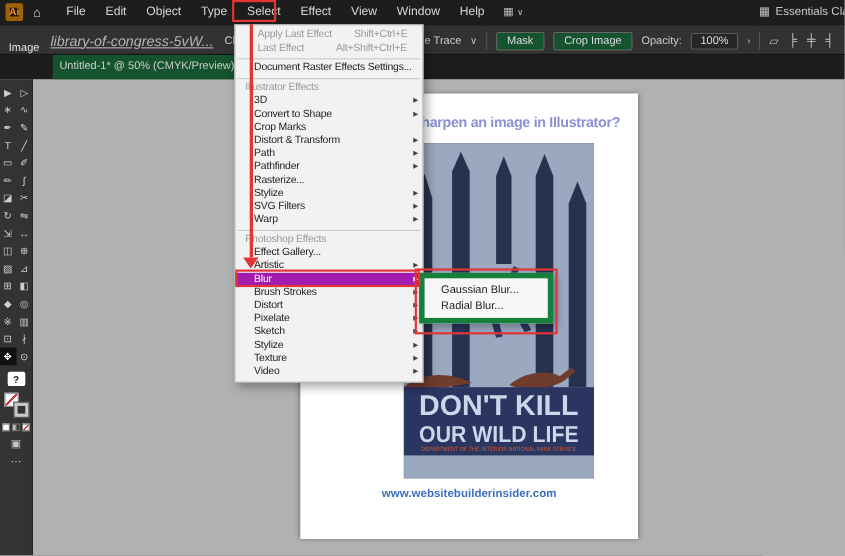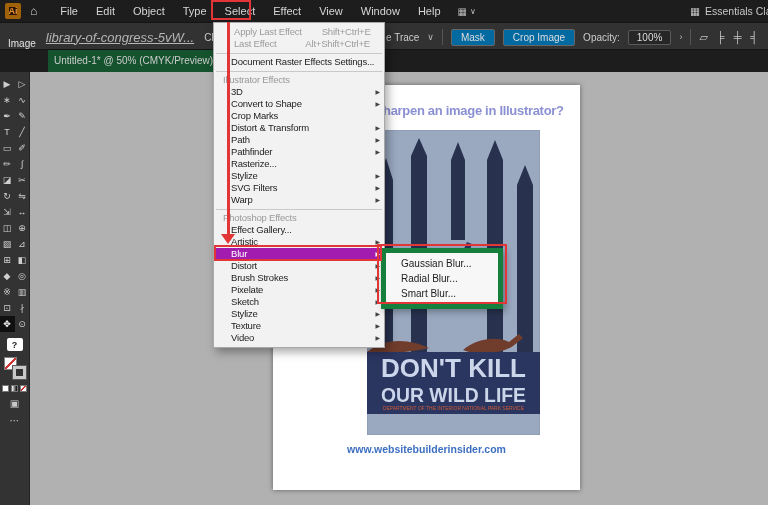--- a/index.html
+++ b/index.html
@@ -22,21 +22,21 @@
 
   
   .controlbar { position:absolute; left:0; top:22px; width:768px; height:28px; background:#323232;
                 border-top:1px solid #141414; border-bottom:1px solid #141414; color:#cccccc;
                 font-size:10px; z-index:10; }
   .cb-left { position:absolute; left:8px; top:0; height:28px; display:flex; align-items:center; gap:10px; }
   .cb-image { color:#e4e4e4;margin-top:12px; }
   .cb-file { color:#b5b5b5; text-decoration:underline; cursor:pointer; font-size:13px; white-space:nowrap;font-style:italic; }
   .cb-right { position:absolute; left:386px; top:0; height:28px; display:flex; align-items:center; gap:8px; white-space:nowrap; }
   .vsep { width:1px; height:16px; background:#555; }
-  .cb-btn { border:1px solid #666; background:#0369a1; color:#ddd; padding:2px 9px; border-radius:2px;
+  .cb-btn { border:1px solid #666; background:#14532d; color:#ddd; padding:2px 9px; border-radius:2px;
             font-size:10px; cursor:pointer; }
   .cb-box { border:1px solid #5a5a5a; background:#262626; color:#ddd; padding:1px 8px; border-radius:2px; }
   .cb-chev { color:#bbb; font-size:9px; cursor:pointer; }
   #cb-icons { display:flex; gap:9px; }
   .cb-icon { color:#c6c6c6; font-size:11px; cursor:pointer; }
 
   
   .tabbar { position:absolute; left:0; top:50px; width:768px; height:22px; background:#1d1d1d; z-index:5; }
   .doc-tab { position:absolute; left:48px; top:0; height:22px; background:#14532d; color:#cccccc;
              font-size:10px; line-height:22px; padding:0 6px; border-right:1px solid #121212; cursor:pointer; }
@@ -305,25 +305,25 @@
         </div>
         <div class="mi">
           <span class="mi-label">Artistic</span>
           <span class="mi-arrow">▶</span>
         </div>
         <div class="mi hl">
           <span class="mi-label">Blur</span>
           <span class="mi-arrow">▶</span>
         </div>
         <div class="mi">
+          <span class="mi-label">Brush Strokes</span>
+          <span class="mi-arrow">▶</span>
+        </div>
+        <div class="mi">
           <span class="mi-label">Distort</span>
-          <span class="mi-arrow">▶</span>
-        </div>
-        <div class="mi">
-          <span class="mi-label">Brush Strokes</span>
           <span class="mi-arrow">▶</span>
         </div>
         <div class="mi">
           <span class="mi-label">Pixelate</span>
           <span class="mi-arrow">▶</span>
         </div>
         <div class="mi">
           <span class="mi-label">Sketch</span>
           <span class="mi-arrow">▶</span>
         </div>
@@ -339,21 +339,20 @@
           <span class="mi-label">Video</span>
           <span class="mi-arrow">▶</span>
         </div>
       </div>
   </div>
 
   <div class="submenu">
     <div id="blur-submenu-items">
         <div class="smi">Gaussian Blur...</div>
         <div class="smi">Radial Blur...</div>
-        <div class="smi">Smart Blur...</div>
       </div>
   </div>
 
   <div class="anno anno-effect"></div>
   <div class="arrow-line"></div>
   <div class="arrow-head"></div>
   <div class="anno anno-blur"></div>
   <div class="anno anno-submenu"></div>
 
 </div>

